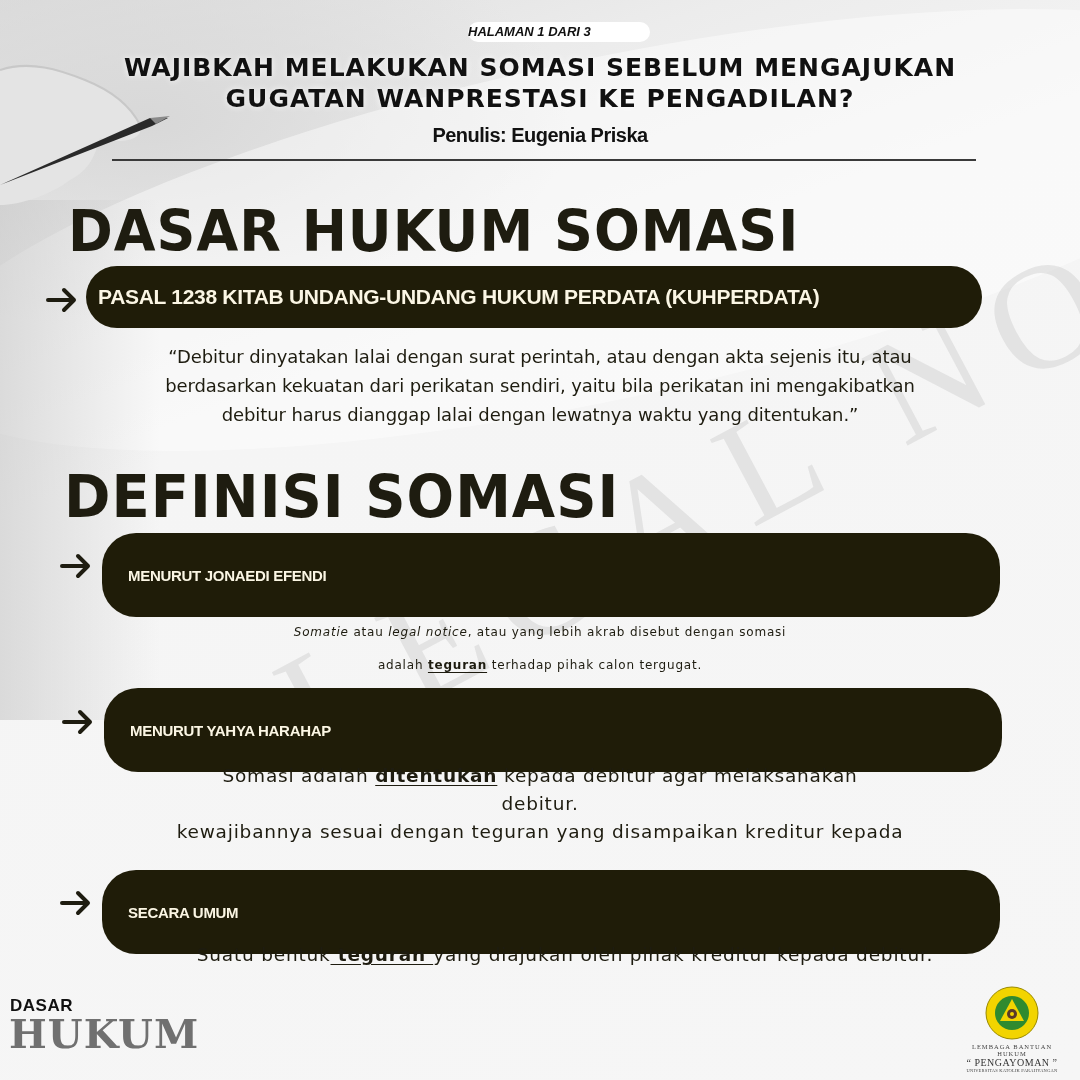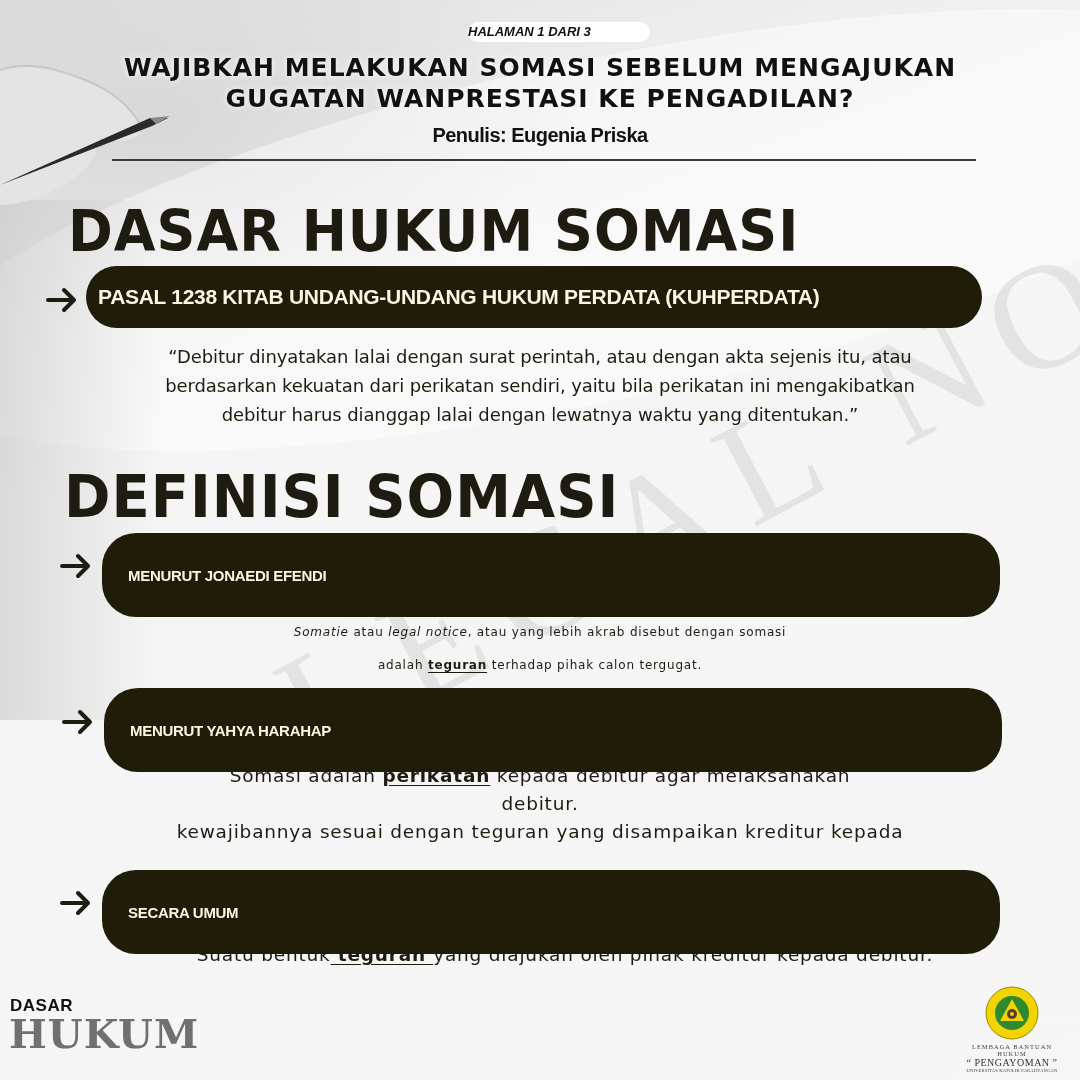--- a/index.html
+++ b/index.html
@@ -185,21 +185,21 @@
   </div>
 
   <svg class="arrow" style="left:62px; top:709px;" viewBox="0 0 34 26">
     <path d="M2 13 H28 M18 3 L28 13 L18 23" fill="none" stroke="#1e1c10" stroke-width="4" stroke-linecap="round" stroke-linejoin="round"></path>
   </svg>
   <div class="pill pill-def pill-2">
     <span>MENURUT YAHYA HARAHAP</span>
   </div>
   <div class="body-text def-2">
     <div>
-      <span>Somasi adalah </span><span class="key">perikatan</span><span> kepada debitur agar melaksanakan</span>
+      <span>Somasi adalah </span><span class="key">ditentukan</span><span> kepada debitur agar melaksanakan</span>
     </div>
     <div>debitur.</div>
     <div>kewajibannya sesuai dengan teguran yang disampaikan kreditur kepada</div>
   </div>
 
   <svg class="arrow" style="left:60px; top:890px;" viewBox="0 0 34 26">
     <path d="M2 13 H28 M18 3 L28 13 L18 23" fill="none" stroke="#1e1c10" stroke-width="4" stroke-linecap="round" stroke-linejoin="round"></path>
   </svg>
   <div class="pill pill-def pill-3">
     <span>SECARA UMUM</span>

